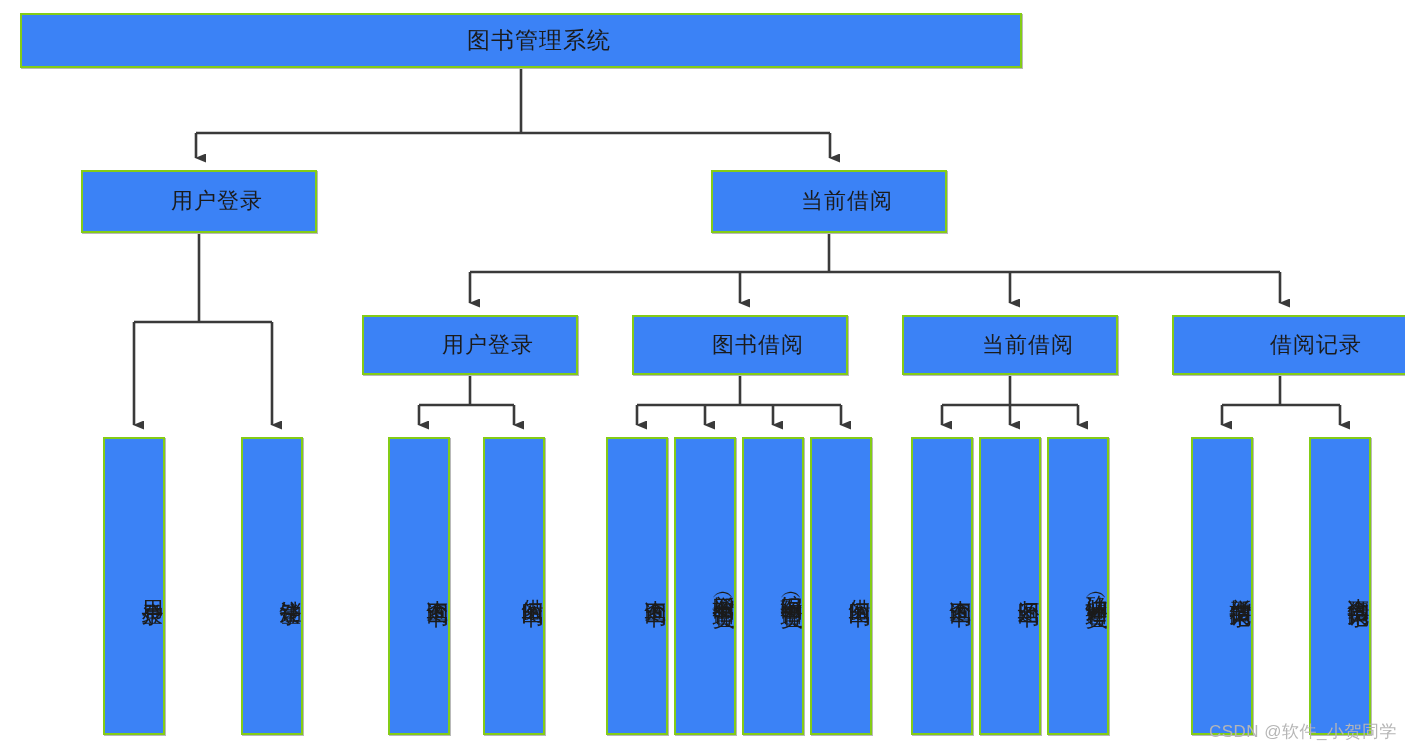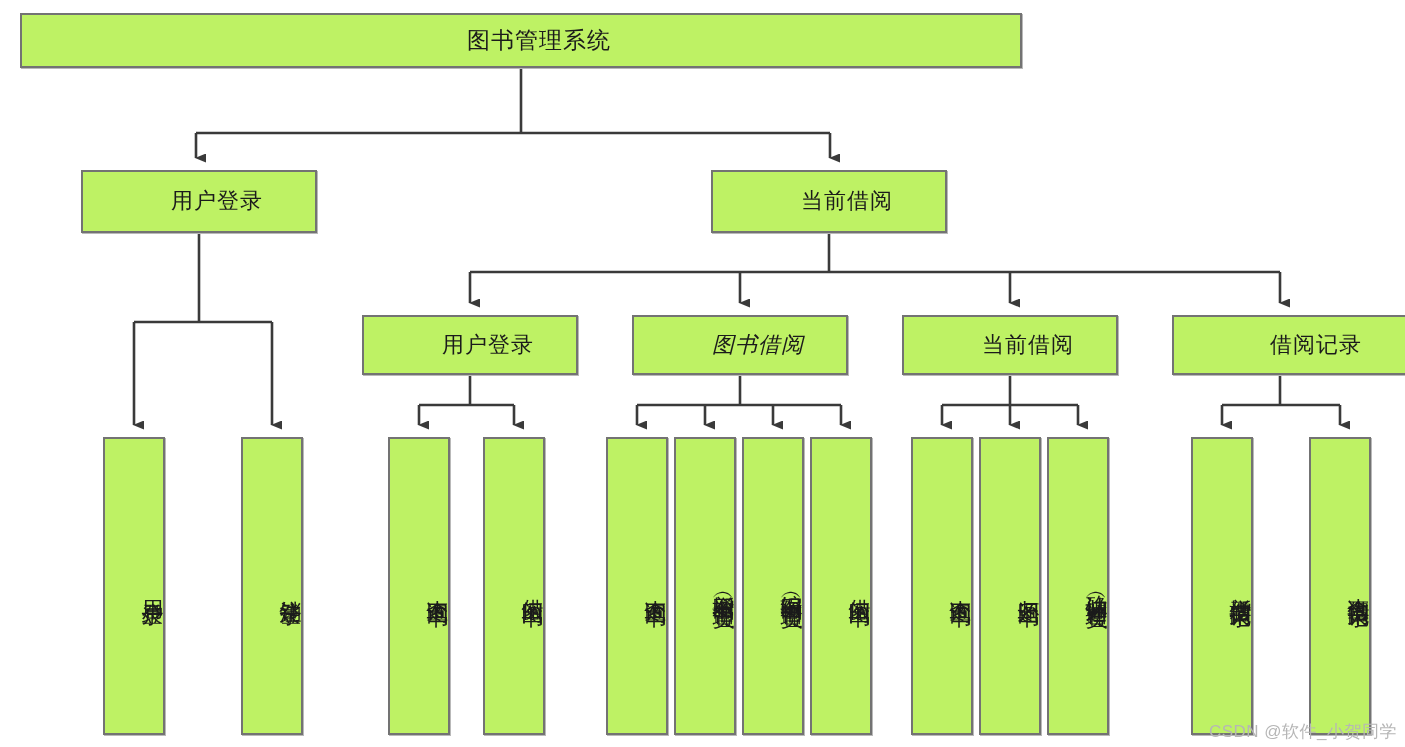--- a/index.html
+++ b/index.html
@@ -22,22 +22,22 @@
     position: absolute;
     left: 0;
     top: 0;
     width: 1405px;
     height: 747px;
     pointer-events: none;
   }
   .node {
     position: absolute;
     box-sizing: border-box;
-    background: #bef264;
-    border: 2px solid #737373;
+    background: #3b82f6;
+    border: 2px solid #84cc16;
     box-shadow: 1px 1px 0 0 #b9b9b9;
     display: flex;
     align-items: center;
     justify-content: center;
     color: #1b1b1b;
     z-index: 2;
     padding-left: 36px;
   }
   .node-h {
     font-size: 22px;
@@ -139,21 +139,21 @@
   <div class="node node-h" style="left:81px; top:170px; width:236px; height:63px;">
     <span class="node-label">用户登录</span>
   </div>
   <div class="node node-h" style="left:711px; top:170px; width:236px; height:63px;">
     <span class="node-label">当前借阅</span>
   </div>
 
   <div class="node node-h" style="left:362px; top:315px; width:216px; height:60px;">
     <span class="node-label">用户登录</span>
   </div>
-  <div class="node node-h" style="left:632px; top:315px; width:216px; height:60px;font-style:italic;">
+  <div class="node node-h" style="left:632px; top:315px; width:216px; height:60px;">
     <span class="node-label">图书借阅</span>
   </div>
   <div class="node node-h" style="left:902px; top:315px; width:216px; height:60px;">
     <span class="node-label">当前借阅</span>
   </div>
   <div class="node node-h" style="left:1172px; top:315px; width:252px; height:60px;">
     <span class="node-label">借阅记录</span>
   </div>
 
   <div class="node node-v" style="left:103px; top:437px; width:62px; height:298px;">

